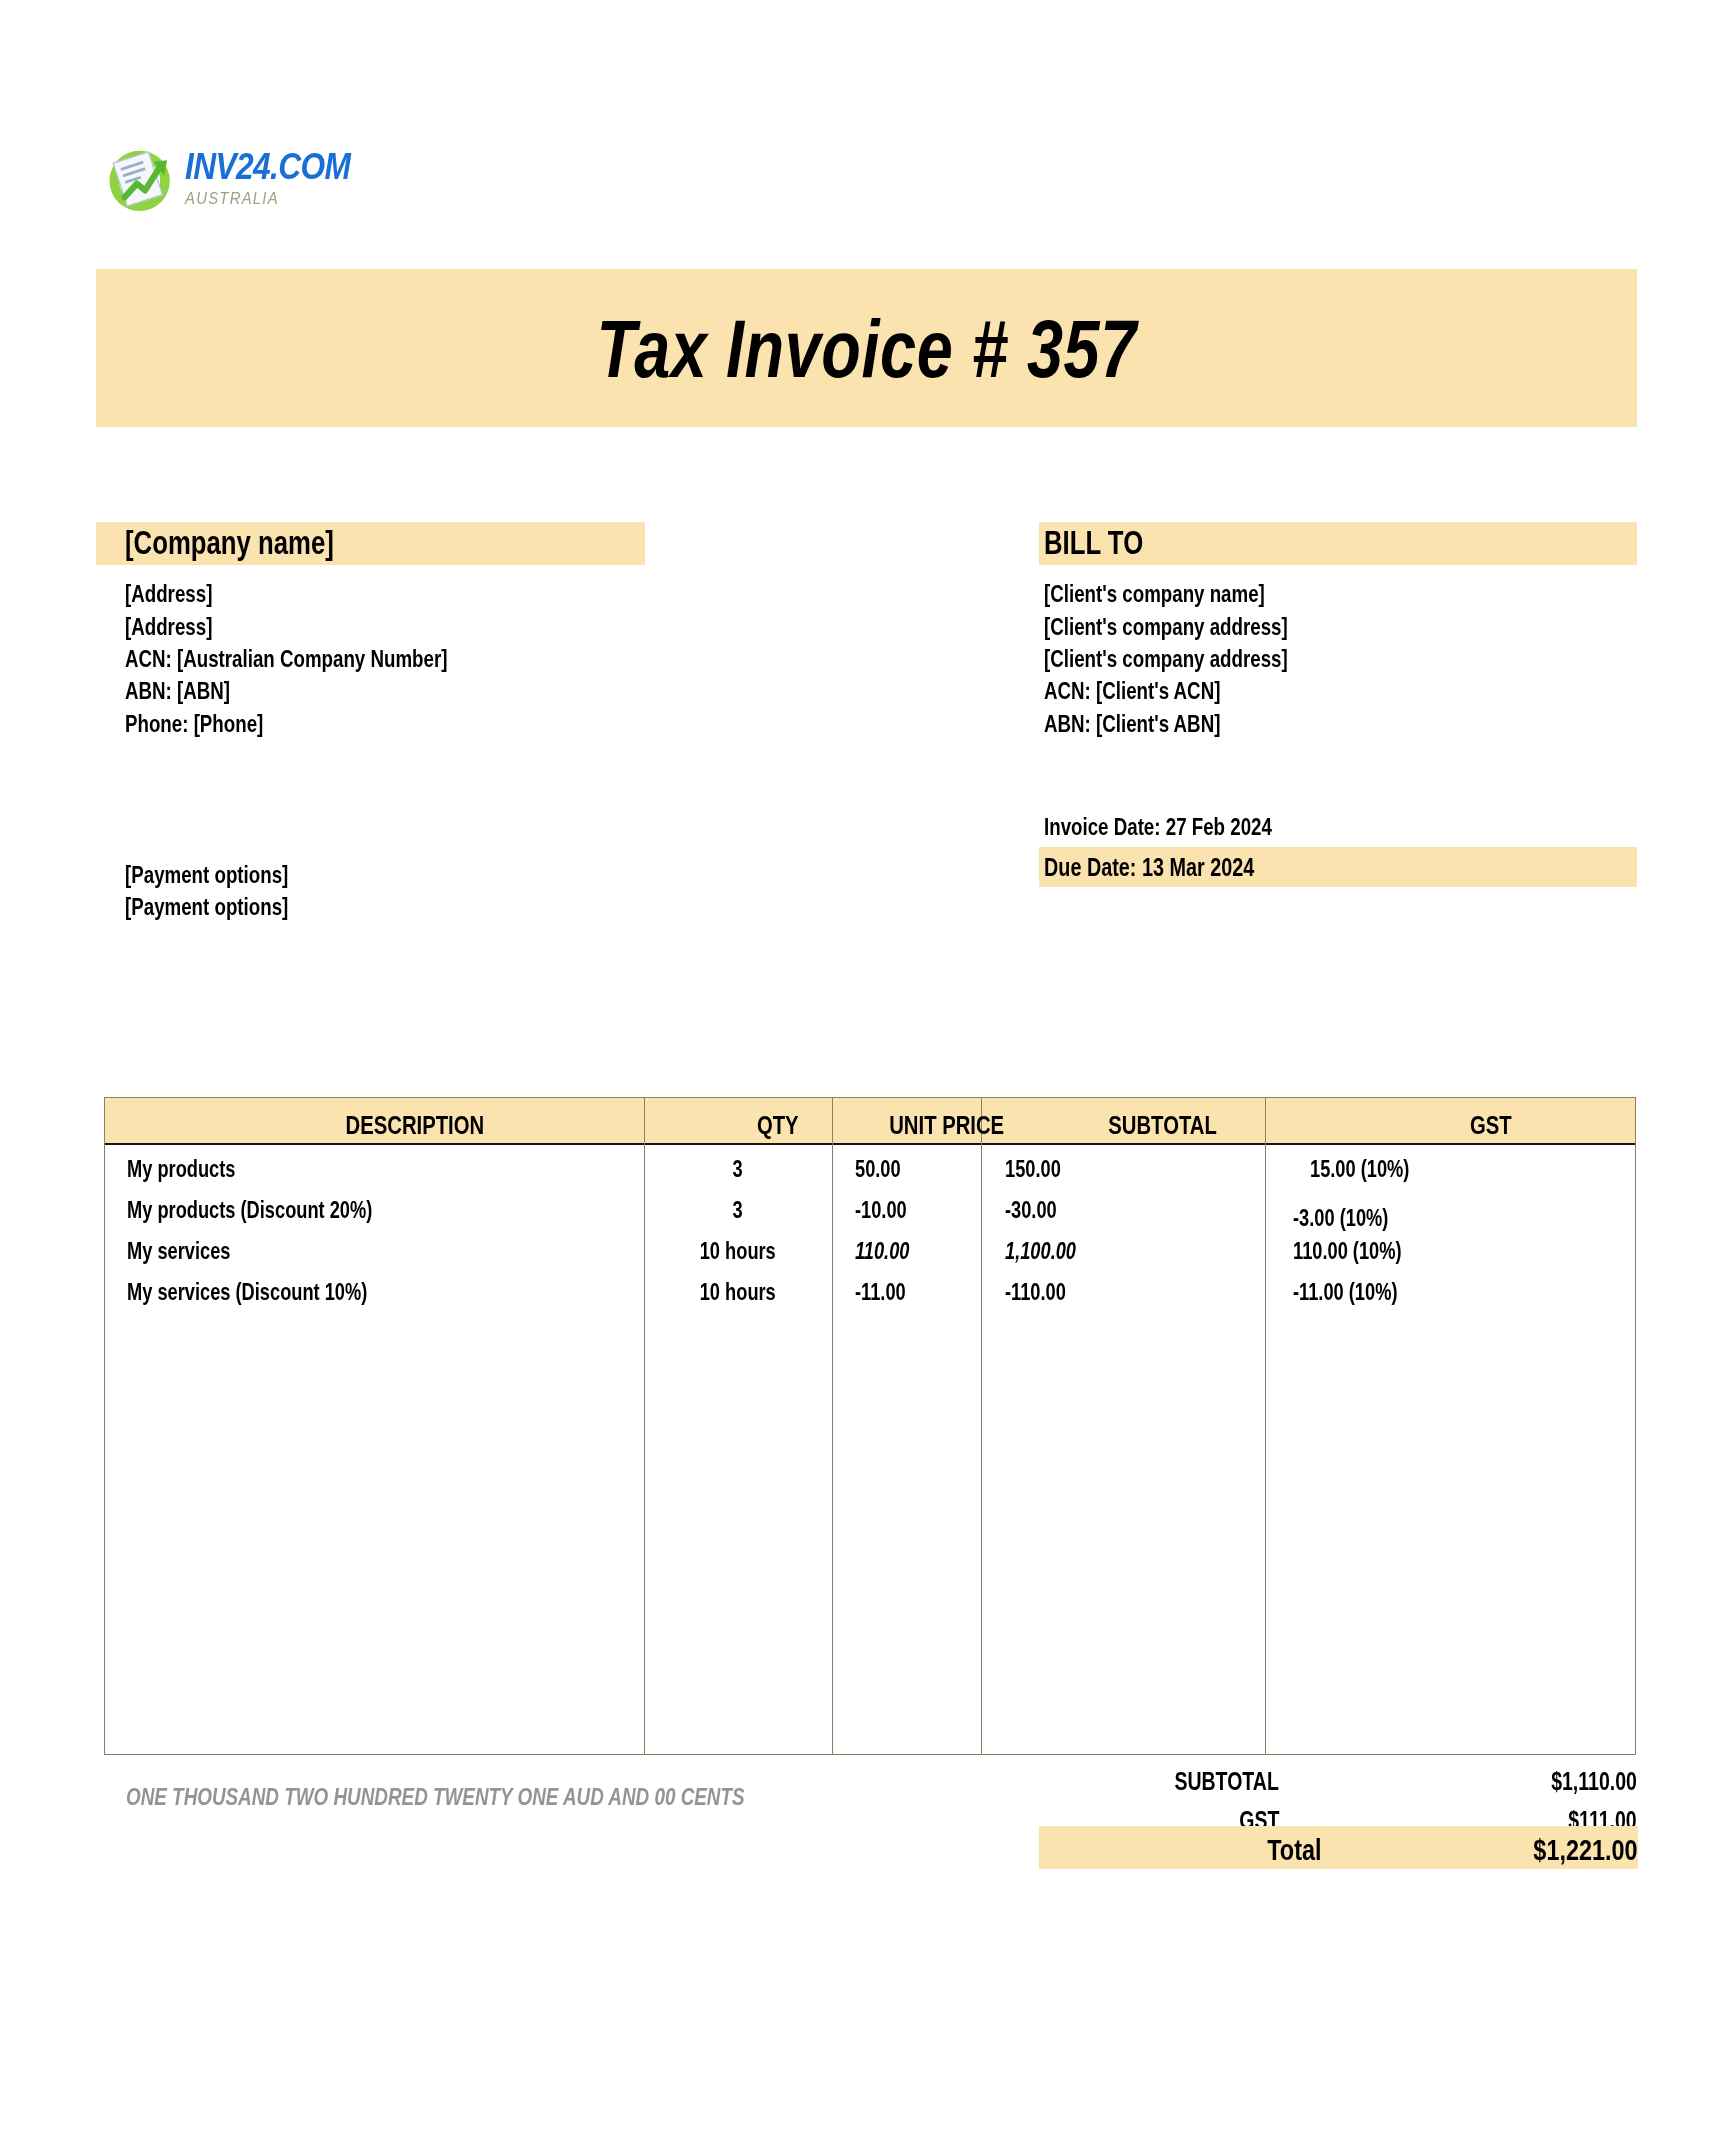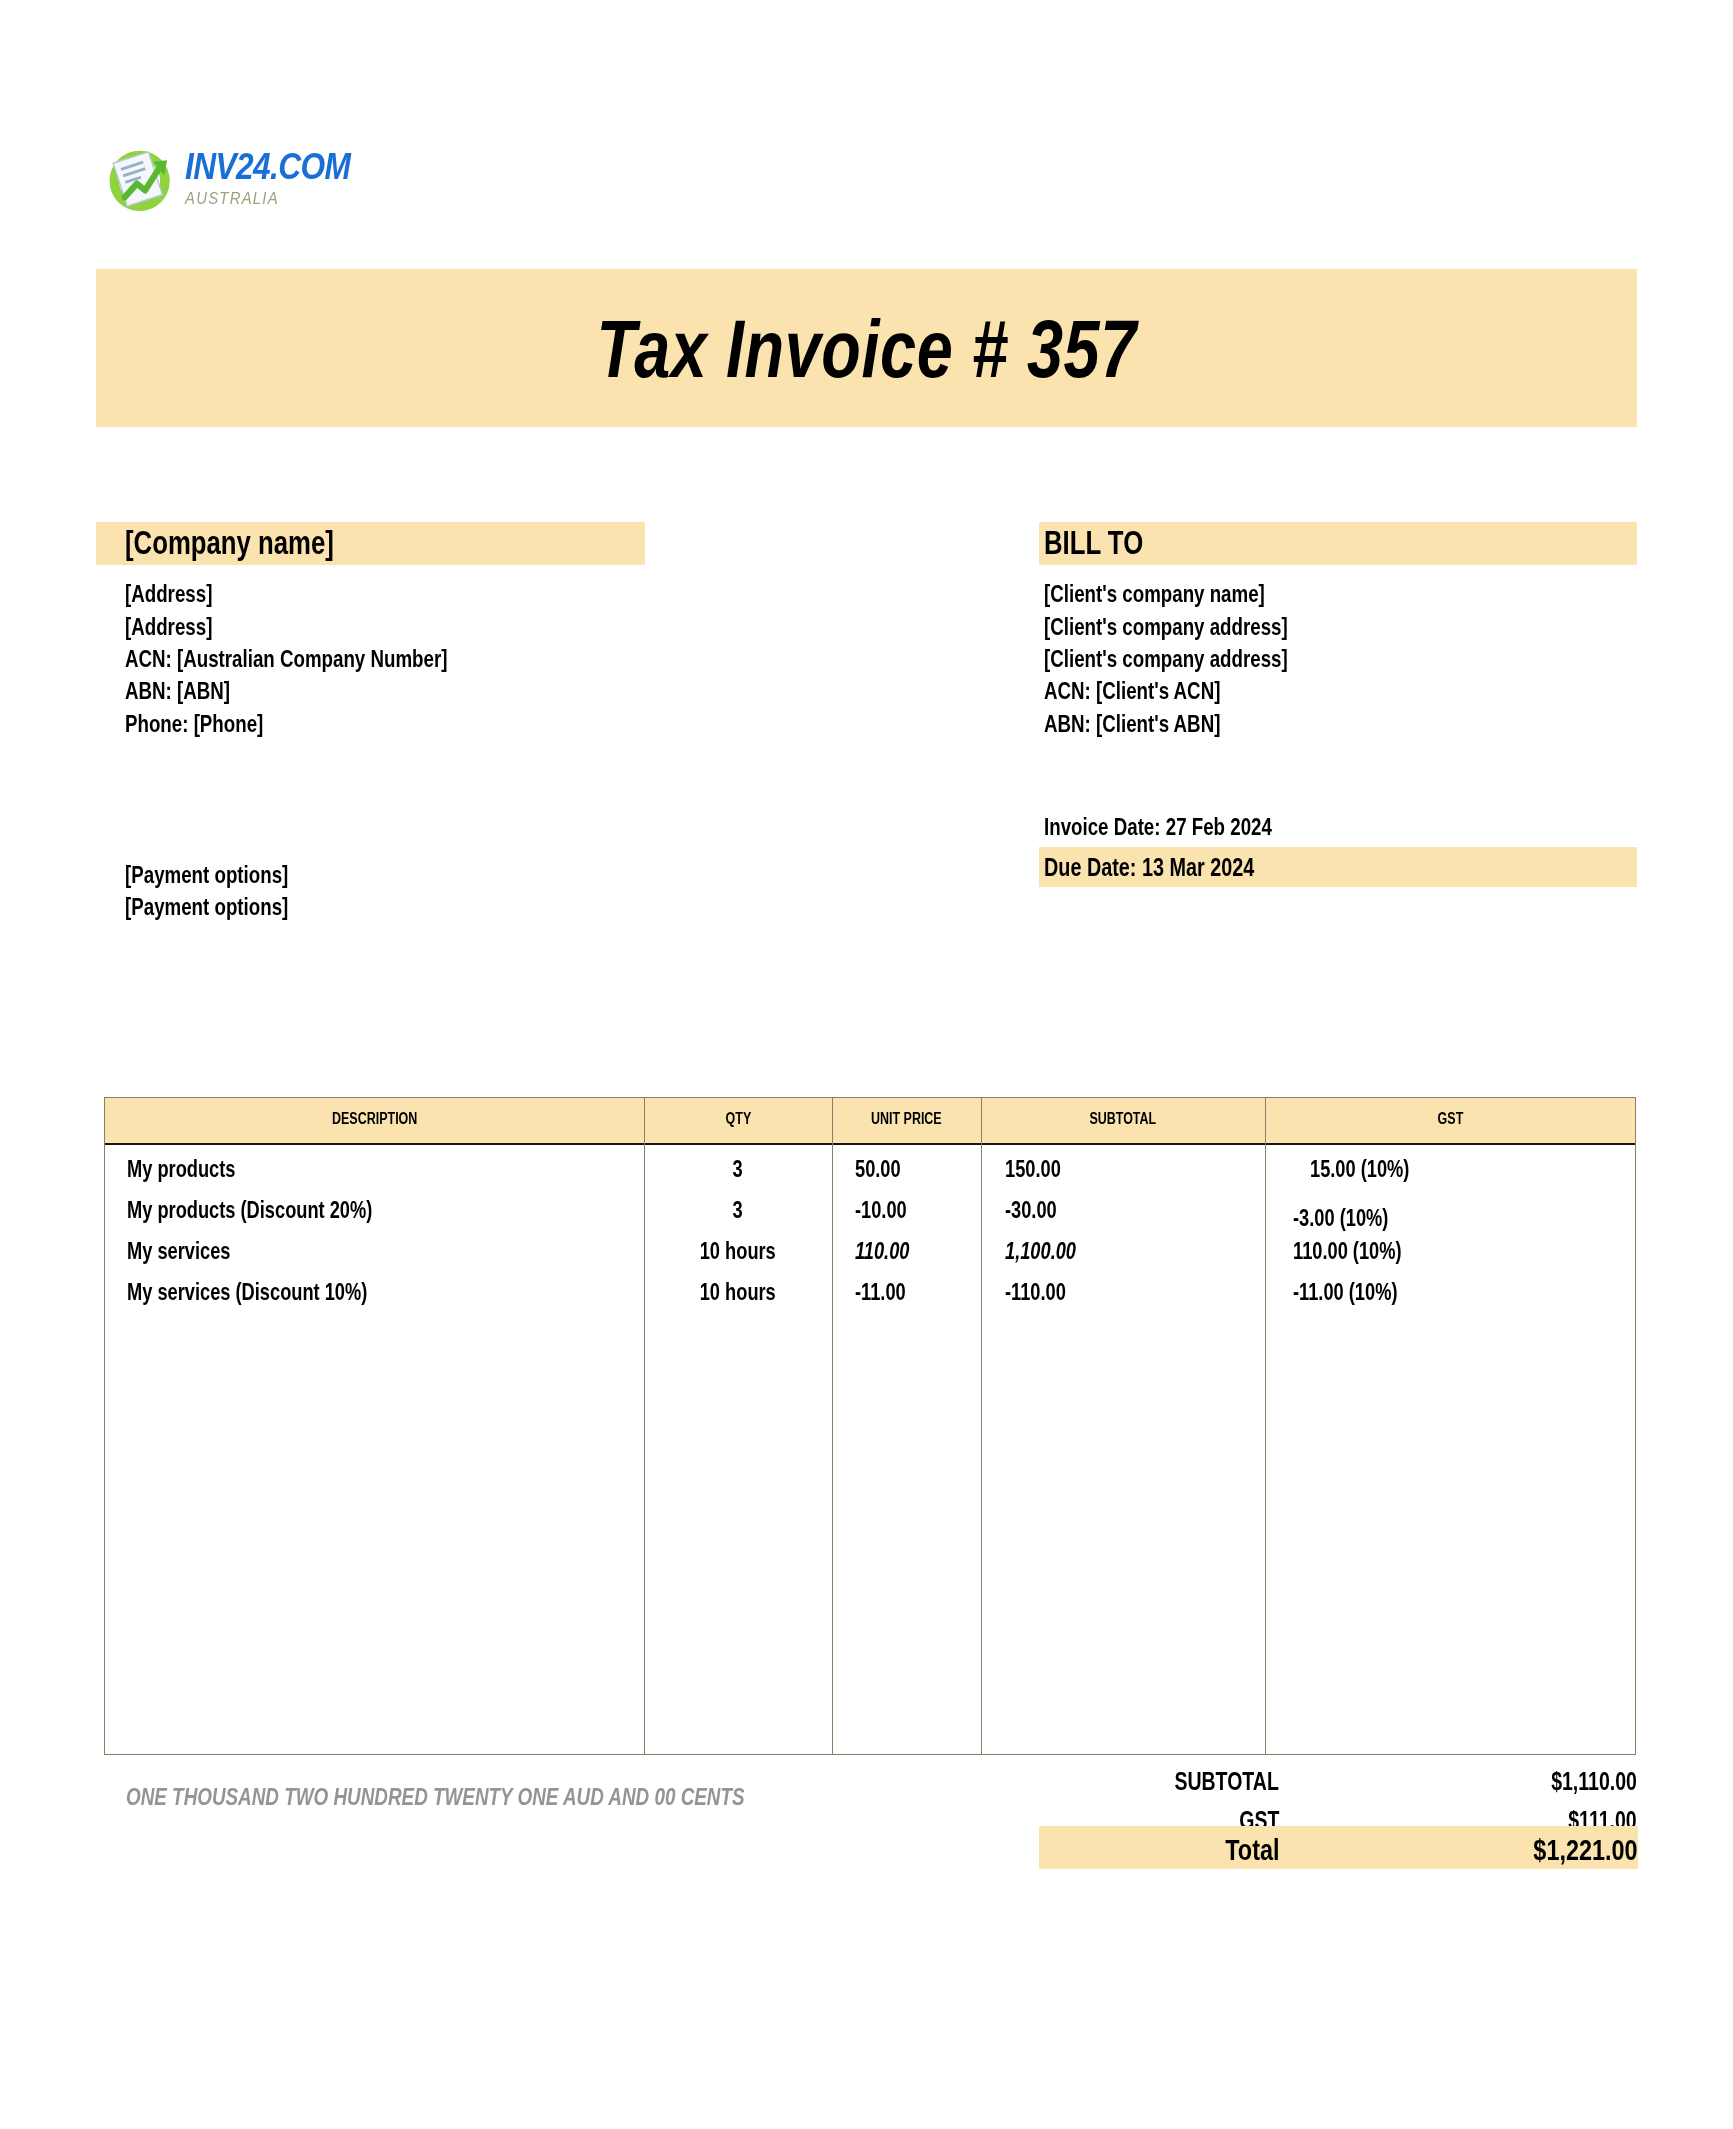--- a/index.html
+++ b/index.html
@@ -174,22 +174,23 @@
   .col-sep {
     position: absolute;
     top: 0;
     width: 1.4px;
     height: 100%;
     background: #8a8063;
   }
   .th {
     position: absolute;
     top: 11.7px;
-    font-size: 16px;
+    font-size: 26px;
     text-align: center;
+    padding-left: 40px;
   }
   .cell {
     position: absolute;
     font-size: 23.4px;
   }
 
   
   .total-label {
     position: absolute;
     font-size: 25px;
@@ -412,19 +413,19 @@
 </div>
 
 <div class="total-label" style="left:1039px; top:1806px; width:240px;">
   <span class="cond-r">GST</span>
 </div>
 <div class="total-value" style="left:1346px; top:1806px; width:291px;">
   <span class="cond-r">$111.00</span>
 </div>
 
 <div id="grand-band"></div>
-<div class="total-label" id="grand-label" style="left:1039px; width:240px;">
+<div class="total-label" id="grand-label" style="left:1081px; width:240px;">
   <span class="cond-r">Total</span>
 </div>
 <div class="total-value" id="grand-value" style="left:1326px; width:311px;">
   <span class="cond-r">$1,221.00</span>
 </div>
 
 
 </body></html>

